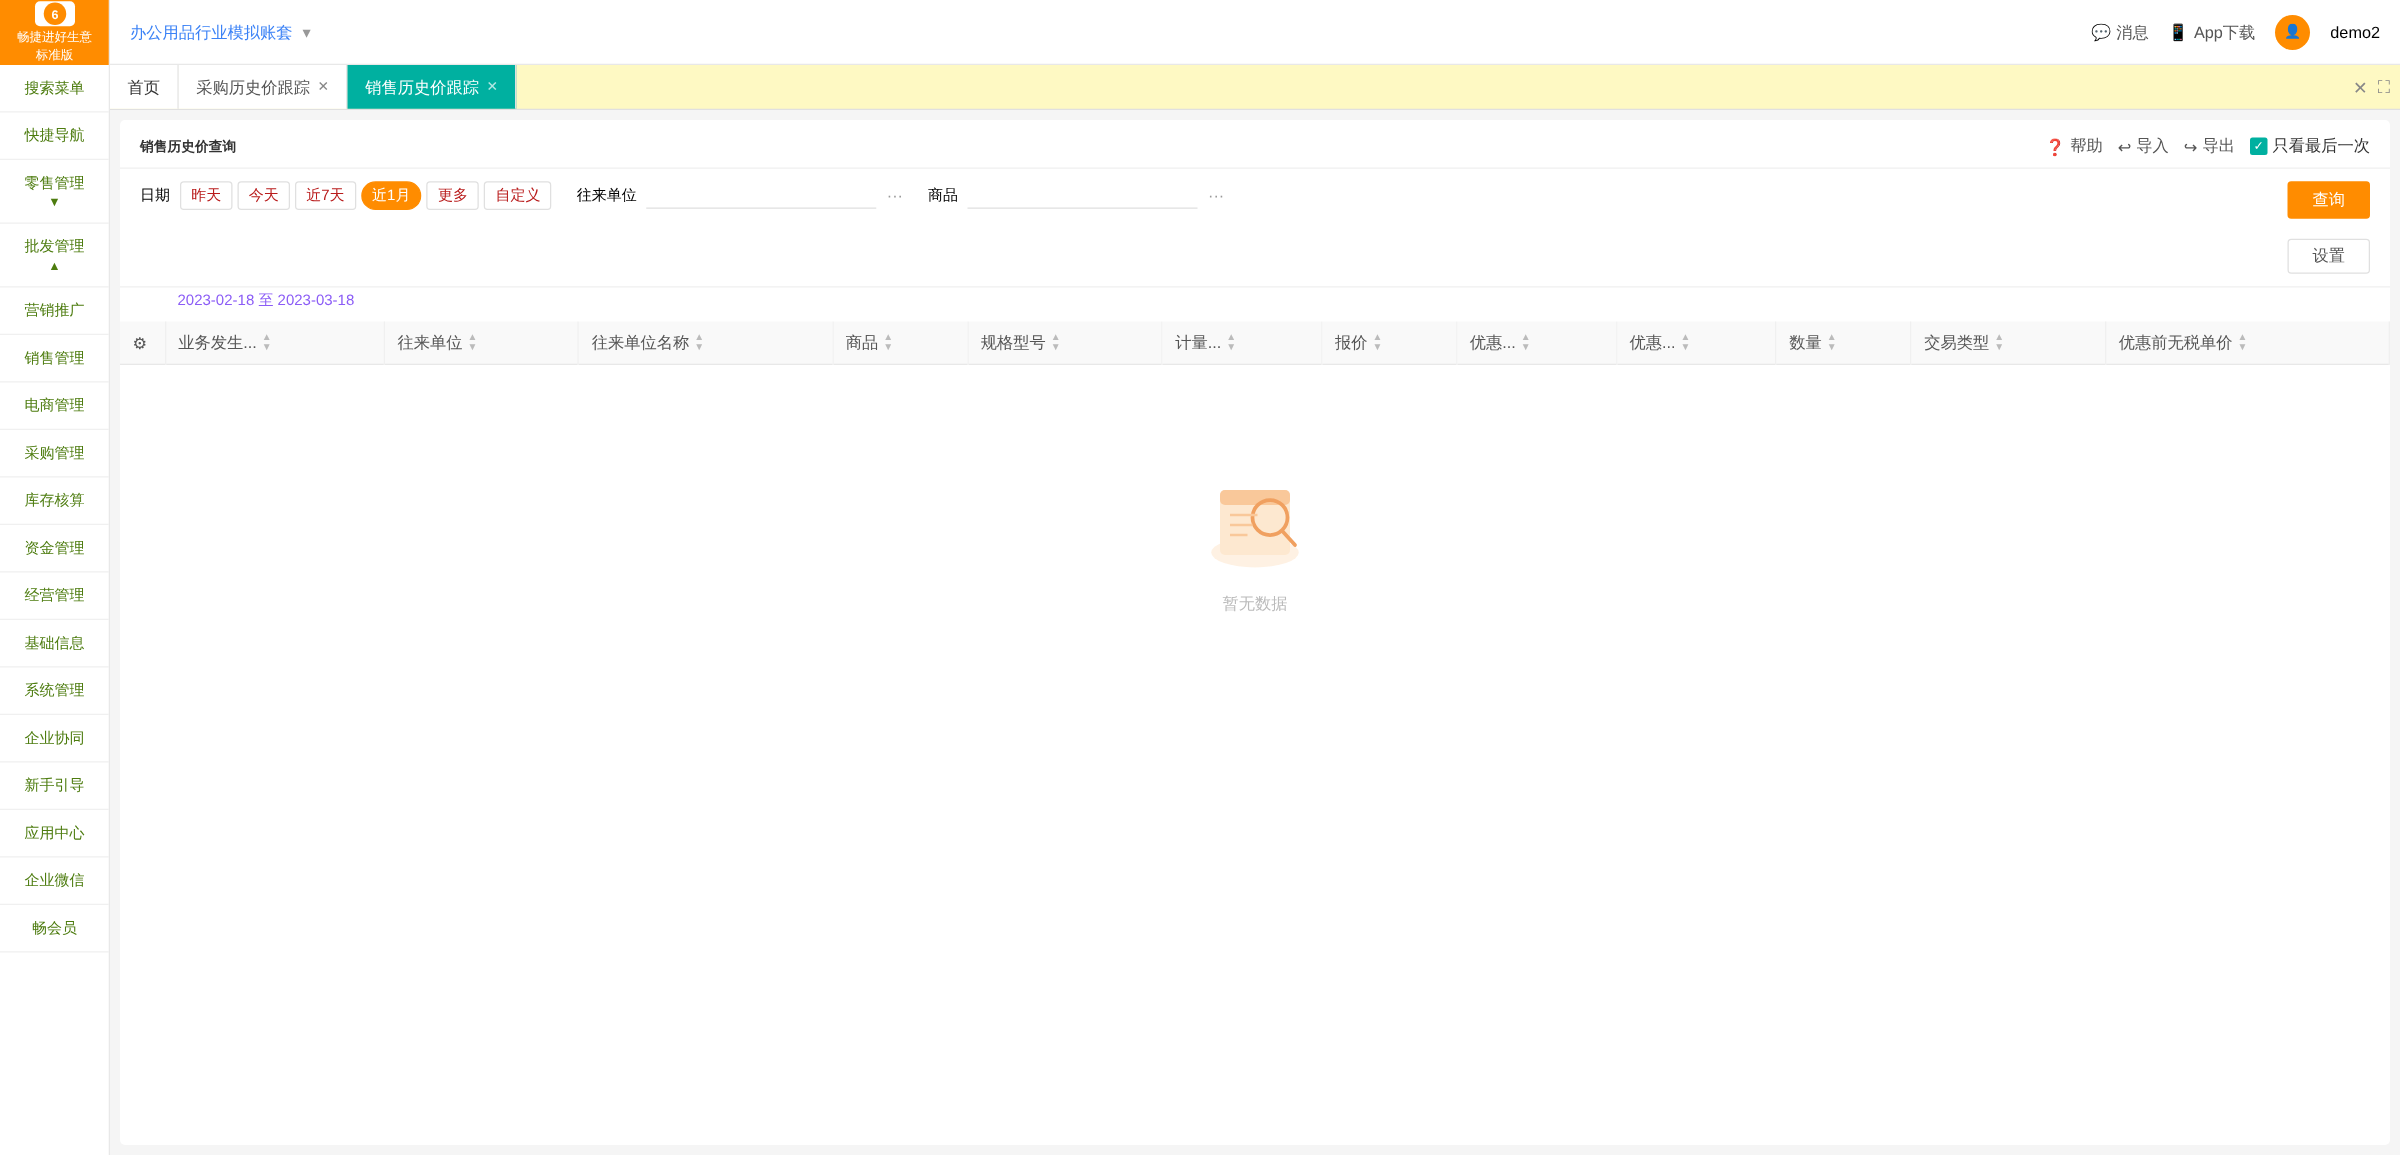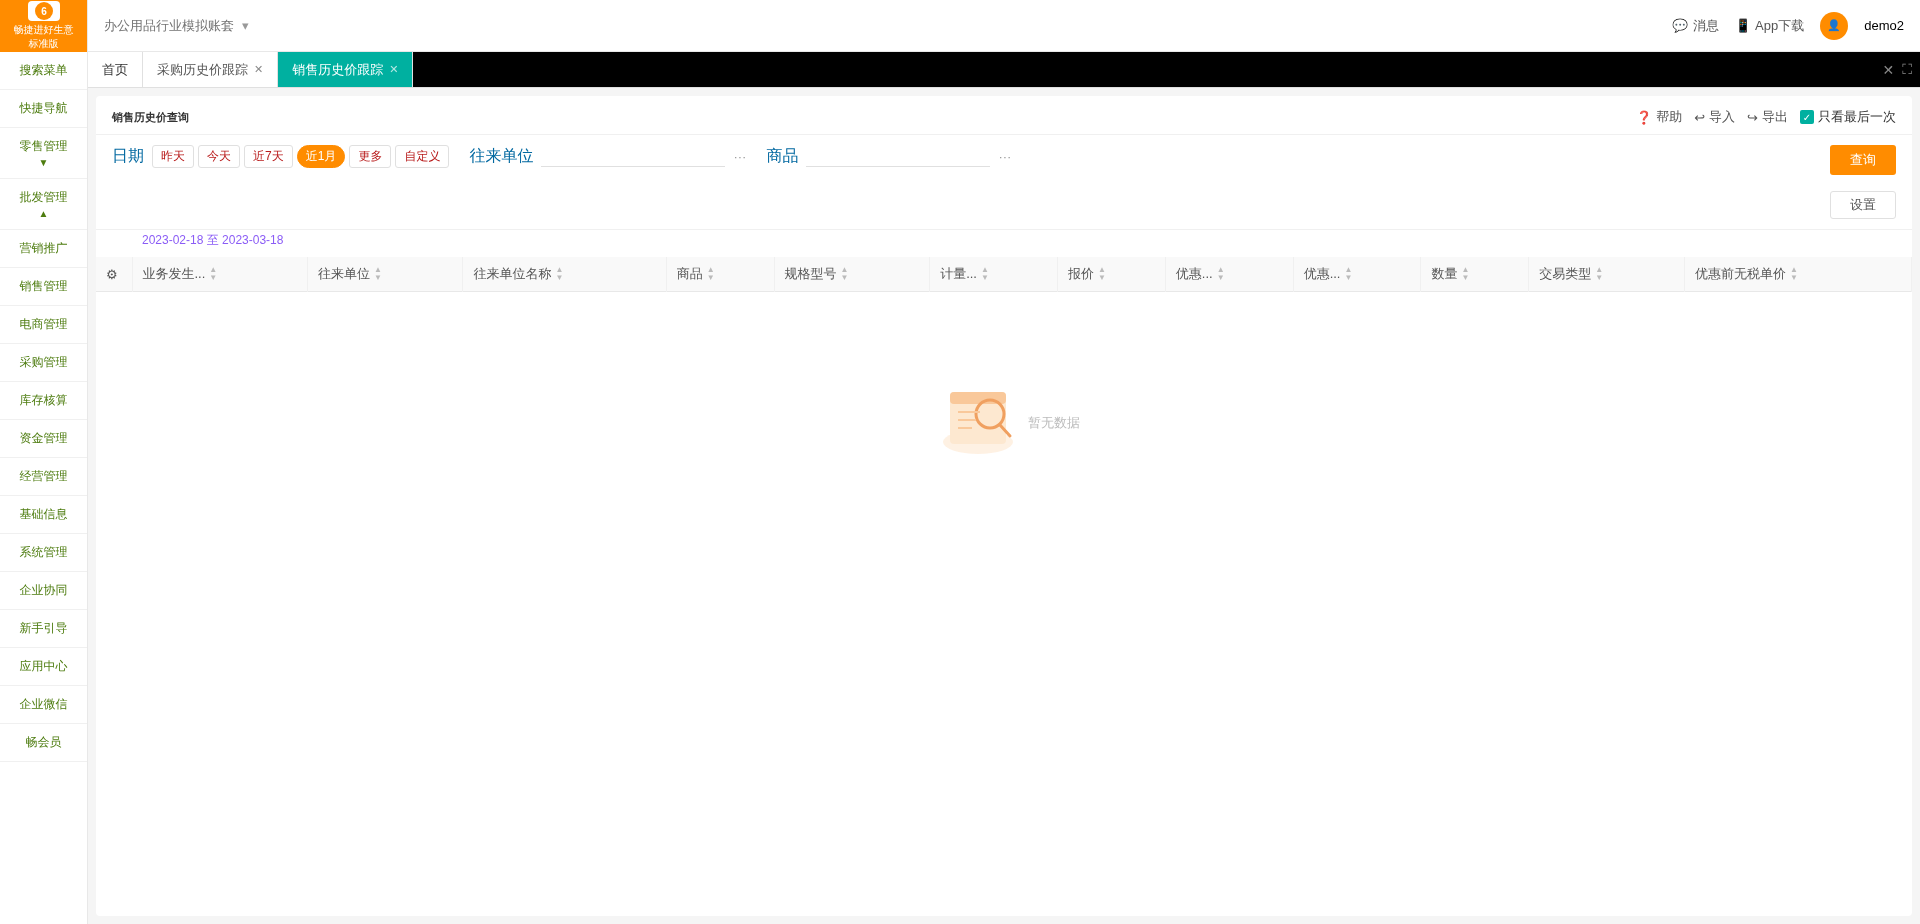--- a/index.html
+++ b/index.html
@@ -73,21 +73,21 @@
       border-bottom: 1px solid #e8e8e8;
       flex-shrink: 0;
     }
     .header-left {
       display: flex;
       align-items: center;
       gap: 8px;
     }
     .header-title {
       font-size: 13px;
-      color: #737373;
+      color: #3b82f6;
       text-align: right;
     }
     .header-dropdown {
       color: #999;
       cursor: pointer;
     }
     .header-right {
       display: flex;
       align-items: center;
       gap: 16px;
@@ -108,21 +108,21 @@
       display: flex;
       align-items: center;
       justify-content: center;
       color: #fff;
       font-size: 11px;
       cursor: pointer;
     }
 
     
     .tab-bar {
-      background: #000000;
+      background: #fef9c3;
       display: flex;
       align-items: center;
       border-bottom: 1px solid #e0e0e0;
       flex-shrink: 0;
       height: 36px;
     }
     .tab {
       display: flex;
       align-items: center;
       padding: 0 14px;
@@ -223,22 +223,22 @@
       color: #fff;
       font-size: 10px;
       cursor: pointer;
     }
     .filter-group {
       display: flex;
       align-items: center;
       gap: 8px;
     }
     .filter-label {
-      color: #0369a1;
-      font-size: 16px;
+      color: #000000;
+      font-size: 12px;
       white-space: nowrap;
     }
     .date-options {
       display: flex;
       align-items: center;
       gap: 4px;
     }
     .date-btn {
       padding: 2px 8px;
       border: 1px solid #e0e0e0;
@@ -333,21 +333,21 @@
       line-height: 1;
     }
     .gear-th {
       width: 36px;
       text-align: center;
     }
 
     
     .empty-state {
       display: flex;
-      flex-direction: row;
+      flex-direction: column;
       align-items: center;
       justify-content: center;
       padding: 80px 0;
     }
     .empty-illustration {
       width: 100px;
       height: 90px;
       position: relative;
       margin-bottom: 12px;
     }

